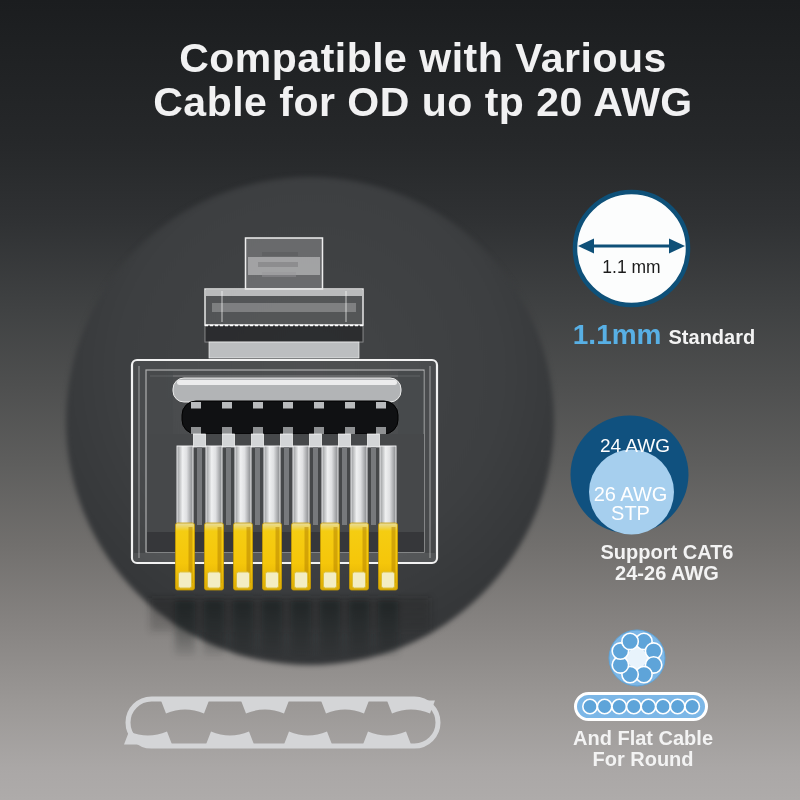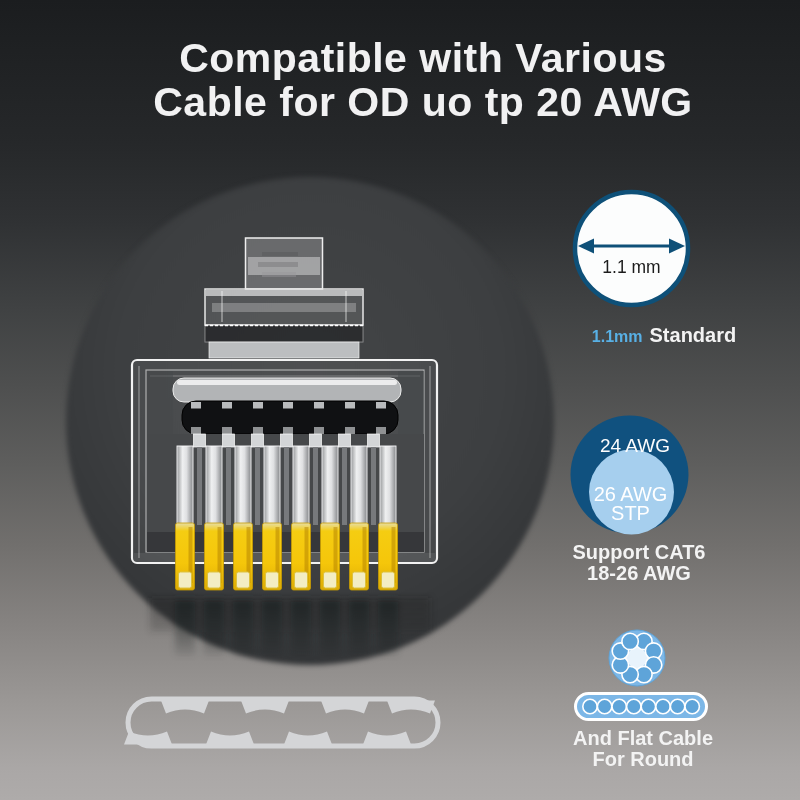--- a/index.html
+++ b/index.html
@@ -19,21 +19,21 @@
   .title{
     position:absolute;top:36px;left:0;right:0;text-align:center;
     font-size:41px;line-height:44px;font-weight:700;color:#f1f1f2;letter-spacing:.5px;
   }
   .overlay{position:absolute;left:0;top:0;}
   .icon-svg{position:absolute;}
   .anno-caption{
     position:absolute;transform:translateX(-50%);text-align:center;white-space:nowrap;
     font-weight:700;color:#f3f3f3;font-size:20px;line-height:21px;
   }
-  .hl{color:#58b0e5;font-size:16px;}
+  .hl{color:#58b0e5;font-size:28px;}
   .rest{margin-left:7px;}
 </style>
 </head>
 <body>
 
 <div class="stage">
 
   <div class="spot"></div>
 
   <div class="title">
@@ -199,23 +199,23 @@
     </div>
   </div>
 
   <svg class="icon-svg" style="left:568px;top:413px" width="124" height="124" viewBox="0 0 124 124">
     <circle cx="61.5" cy="61.5" r="59" fill="#10517f"></circle>
     <circle cx="63.5" cy="79" r="42.5" fill="#a6cfee"></circle>
     <text x="67" y="39" text-anchor="middle" font-size="19" fill="#fdfdfd">24 AWG</text>
     <text x="62.5" y="88" text-anchor="middle" font-size="20" fill="#ffffff">26 AWG</text>
     <text x="62.5" y="107" text-anchor="middle" font-size="20" fill="#ffffff">STP</text>
   </svg>
-  <div class="anno-caption" style="left:639px;top:542px">
+  <div class="anno-caption" style="left:667px;top:542px">
     <div>Support CAT6</div>
-    <div>18-26 AWG</div>
+    <div>24-26 AWG</div>
   </div>
 
   <svg class="icon-svg" style="left:608px;top:629px" width="58" height="58" viewBox="0 0 58 58">
     <circle cx="29" cy="29" r="28" fill="#7cb7e7" stroke="#5ea4d9" stroke-width="1"></circle>
     <path d="M29 13 Q35 23 45 29 Q35 35 29 45 Q23 35 13 29 Q23 23 29 13 Z" fill="#e8f3fc"></path>
     <g fill="#5ea4d9" stroke="#ffffff" stroke-width="1.6">
       <circle cx="35.9" cy="12.4" r="8.2"></circle>
         <circle cx="45.6" cy="22.1" r="8.2"></circle>
       <circle cx="45.6" cy="35.9" r="8.2"></circle>
         <circle cx="35.9" cy="45.6" r="8.2"></circle>

